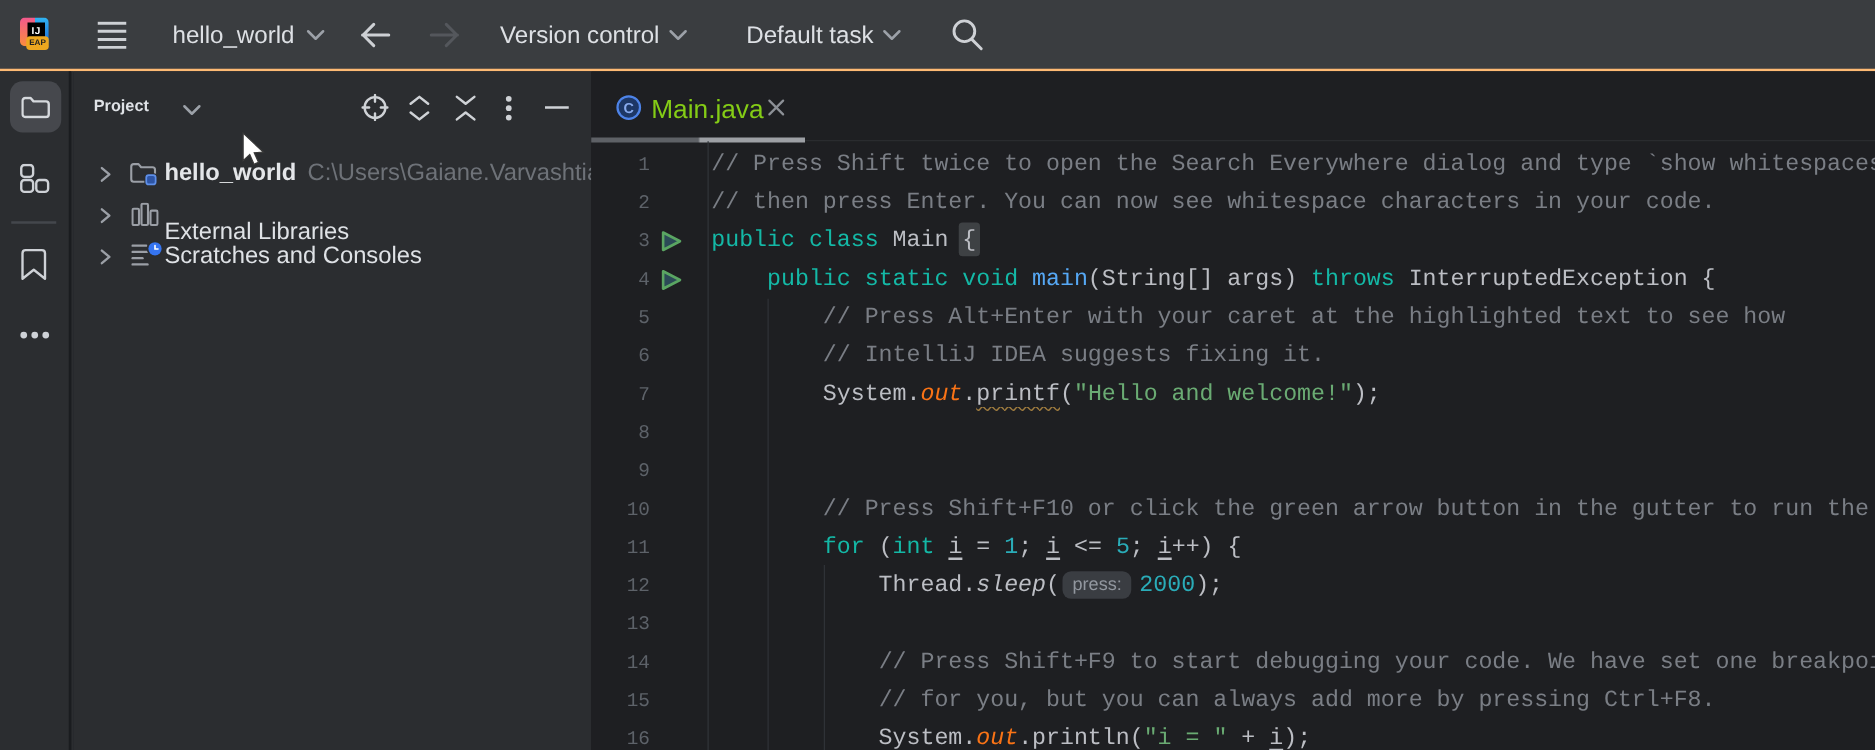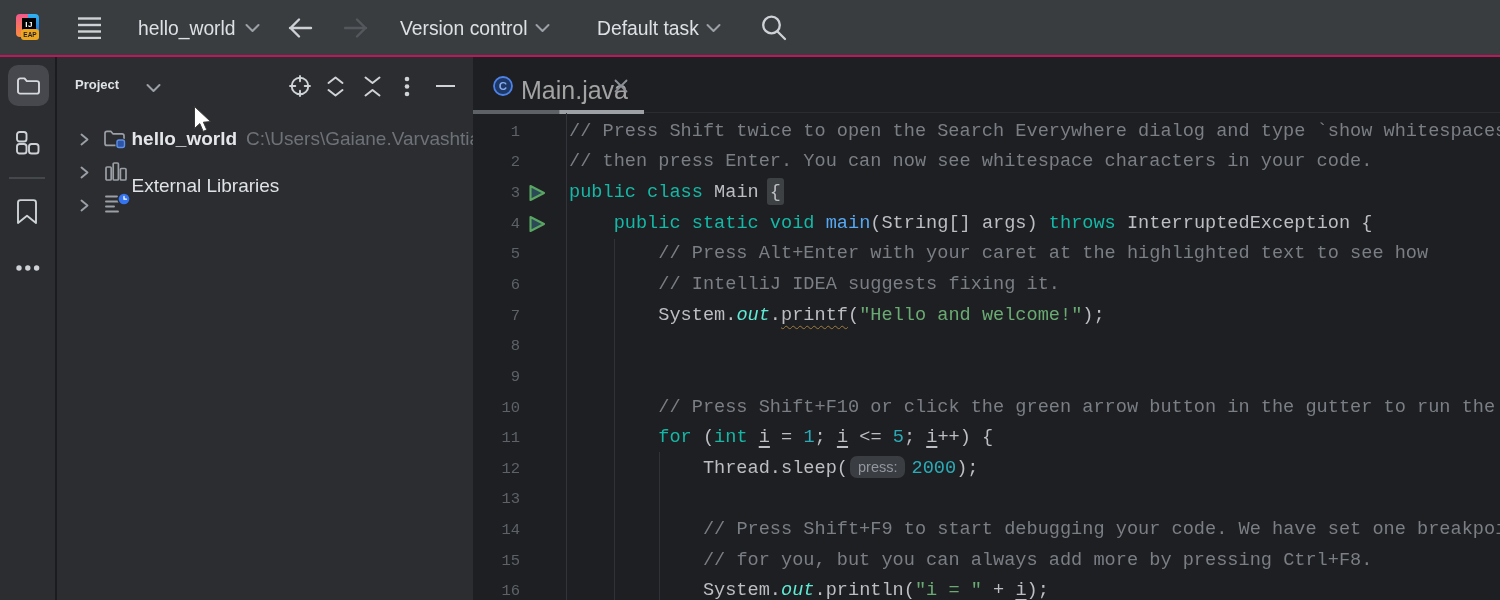--- a/index.html
+++ b/index.html
@@ -1,30 +1,30 @@
 <!DOCTYPE html>
 <html><head><meta charset="utf-8"><style>
 *{margin:0;padding:0;box-sizing:border-box}
 html,body{width:1500px;height:600px;overflow:hidden;background:#1e1f22;font-family:"Liberation Sans",sans-serif}
-#topbar{position:absolute;left:0;top:0;width:1500px;height:57px;background:#3a3d40;border-bottom:2px solid #be185d}
+#topbar{position:absolute;left:0;top:0;width:1500px;height:57px;background:#3a3d40;border-bottom:2px solid #fdba74}
 .tbtxt{position:absolute;top:17.5px;font-size:19.3px;color:#dde0e4;white-space:nowrap}
 #stripe{position:absolute;left:0;top:57px;width:57px;height:543px;background:#2b2d30;border-right:2px solid #1a1c1f}
 #panel{position:absolute;left:59px;top:57px;width:414px;height:543px;background:#2b2d30;overflow:hidden}
 #editor{position:absolute;left:473px;top:57px;width:1027px;height:543px;background:#1e1f22}
 #folderbtn{position:absolute;left:8px;top:8px;width:41px;height:41px;background:#46484d;border-radius:10px}
 pre{font-family:"Liberation Mono",monospace}
 #lnums{position:absolute;left:1px;top:59.6px;width:46px;margin:0;font-size:15.5px;line-height:30.65px;color:#5d6269;text-align:right}
 #code{position:absolute;left:96px;top:59.6px;margin:0;font-size:18.6px;line-height:30.65px;color:#bcbec4;z-index:0}
 #code .c{color:#7a7e85}
 #code .k{color:#14b8a6}
 #code .s{color:#6aab73}
 #code .n{color:#2aacb8}
 #code .m{color:#56a8f5}
-#code .f{color:#5eead4;font-style:italic}
-#code .it{}
+#code .f{color:#f97316;font-style:italic}
+#code .it{font-style:italic}
 #code .u{text-decoration:underline;text-decoration-thickness:1.5px;text-underline-offset:4px}
 #code .sq{text-decoration:underline wavy #a07c3e;text-decoration-thickness:1.2px;text-underline-offset:5px}
 #code .hl{position:relative}
 #code .hl::before{content:"";position:absolute;left:-3px;right:-3px;top:-4px;bottom:-2px;background:#3e4144;border-radius:3px;z-index:-1}
 #pill{display:inline-block;font-family:"Liberation Sans",sans-serif;font-size:14.5px;line-height:22px;color:#92979f;background:#3a3d42;border-radius:7px;padding:0 8px;margin:0 6px 0 2px;vertical-align:1px}
 .trow{position:absolute;left:0;width:414px;height:33px;font-size:19px;color:#dfe2e6;white-space:nowrap}
 svg{position:absolute;display:block}
 </style></head>
 <body>
 
@@ -173,30 +173,31 @@
       <g stroke="#9b9fa6" stroke-width="1.9" stroke-linecap="round">
         <line x1="1" y1="3.5" x2="12" y2="3.5"></line>
         <line x1="1" y1="8.5" x2="14" y2="8.5"></line>
         <line x1="1" y1="13.5" x2="9" y2="13.5"></line>
         <line x1="1" y1="18.5" x2="13" y2="18.5"></line>
       </g>
       <circle cx="19" cy="6" r="6.6" fill="#2b2d30"></circle>
       <circle cx="19" cy="6" r="5.3" fill="#3574f0"></circle>
       <path d="M19 3.4 V6.2 H21.4" stroke="#fff" stroke-width="1.3" fill="none" stroke-linecap="round"></path>
     </svg>
+    <span style="position:absolute;left:72.5px;top:5px">Scratches and Consoles</span>
   </div>
 </div>
 
 <div id="editor">
 
   <svg style="left:19px;top:18px" width="22" height="22" viewBox="0 0 22 22">
     <circle cx="11" cy="11" r="9" fill="#1d3766" stroke="#4d83e8" stroke-width="1.8"></circle>
     <text x="11" y="15" font-family="Liberation Sans" font-size="11.5" font-weight="bold" fill="#88abef" text-anchor="middle">C</text>
   </svg>
-  <span style="position:absolute;left:48px;top:18.5px;font-size:25px;color:#a3a3a3">Main.java</span>
+  <span style="position:absolute;left:48px;top:18.5px;font-size:21px;color:#84cc16">Main.java</span>
   <svg style="left:141px;top:22px" width="14" height="14" viewBox="0 0 14 14">
       <g stroke="#8c9096" stroke-width="1.8" stroke-linecap="round">
         <line x1="1.5" y1="1.5" x2="12.5" y2="12.5"></line>
         <line x1="12.5" y1="1.5" x2="1.5" y2="12.5"></line>
       </g>
     </svg>
 
   <div style="position:absolute;left:0;top:53.4px;width:171px;height:3.4px;background:linear-gradient(90deg,#5e6166 0,#5e6166 50%,#9da0a5 51%,#9da0a5 100%)"></div>
   <div style="position:absolute;left:171px;top:54.5px;width:856px;height:1.6px;background:#2a2c2f"></div>
 

